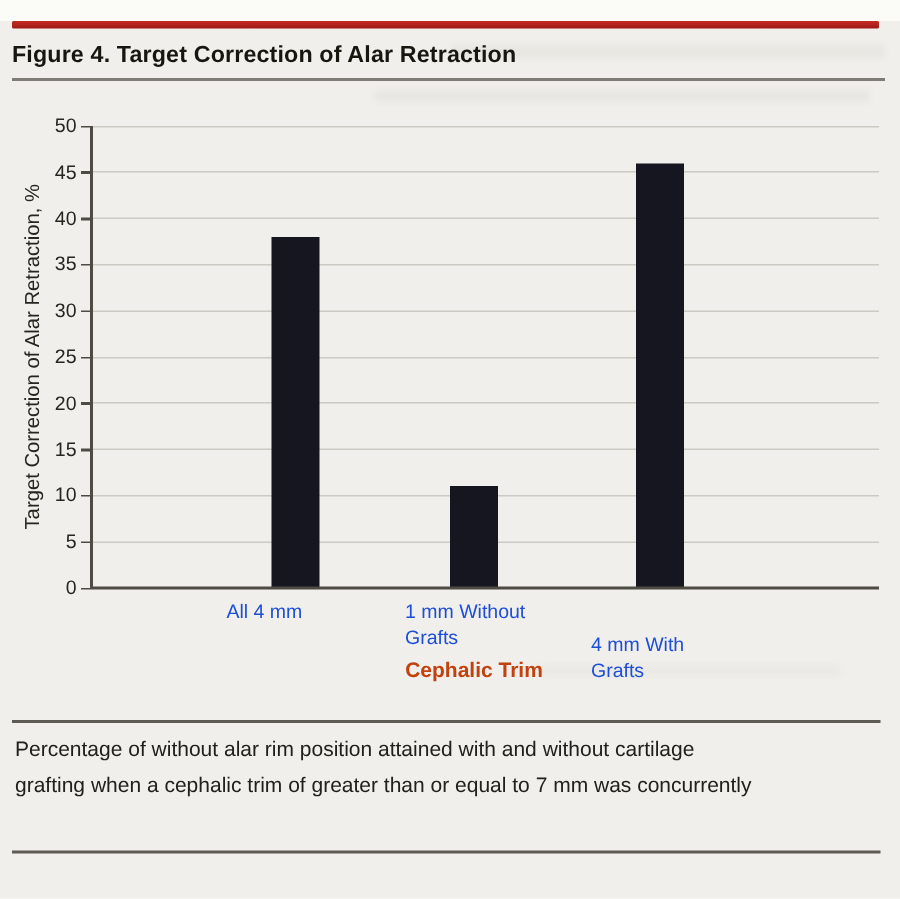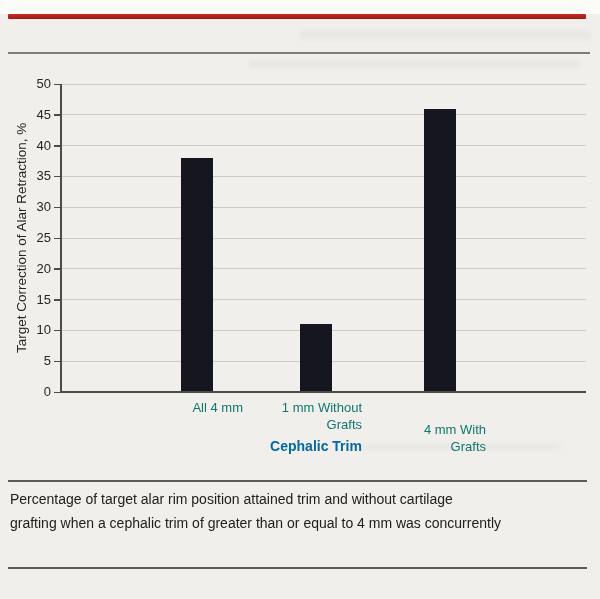--- a/index.html
+++ b/index.html
@@ -65,29 +65,29 @@
   }
   .ylabel {
     position:absolute; left:14px; top:84px; height:308px; width:20px;
     writing-mode:vertical-rl; transform:rotate(180deg);
     text-align:center; font-size:13.5px; color:#26251e;
   }
   .xlabels {
     position:absolute; left:60px; top:400px; width:526px; height:36px;
   }
   .xlabel {
-    position:absolute; width:92px; text-align:right;
-    font-size:13px; color:#0f766e; line-height:16.5px;
+    position:absolute; width:92px; text-align:left;
+    font-size:13px; color:#1d4ed8; line-height:16.5px;
   }
   .x-axis-title {
     position:absolute; left:60px; top:438px; width:526px;
   }
   .x-axis-title span {
     position:absolute; left:256px; transform:translateX(-50%);
-    font-size:14px; font-weight:bold; color:#0369a1; white-space:nowrap;
+    font-size:14px; font-weight:bold; color:#c2410c; white-space:nowrap;
   }
   .caption-rule-top {
     position:absolute; left:8px; top:480px; width:579px; height:1.8px;
     background:#5d5b54;
   }
   .caption {
     position:absolute; left:10px; top:487px; width:582px;
     font-size:14px; color:#21201a; line-height:24px;
   }
   .caption-rule-bottom {
@@ -103,20 +103,21 @@
 </head>
 <body>
 
 <div id="page">
   <div class="top-white-strip"></div>
   <div class="ghost ghost1"></div>
   <div class="ghost ghost2"></div>
   <div class="ghost ghost3"></div>
 
   <div class="accent-rule"></div>
+  <div class="figure-title">Figure 4. Target Correction of Alar Retraction</div>
   <div class="title-rule"></div>
 
   <div class="ylabel">Target Correction of Alar Retraction, %</div>
   <div class="yticks">
       <div class="ytick" style="top: 300px;">0</div>
       <div class="ytick" style="top: 269.2px;">5</div>
       <div class="ytick" style="top: 238.4px;">10</div>
       <div class="ytick" style="top: 207.6px;">15</div>
       <div class="ytick" style="top: 176.8px;">20</div>
       <div class="ytick" style="top: 146px;">25</div>
@@ -166,17 +167,17 @@
       <div class="xlabel" style="left: 91px;">All 4 mm</div>
       <div class="xlabel" style="left: 210px;">1 mm Without Grafts</div>
       <div class="xlabel" style="left: 334px; margin-top: 22px;">4 mm With Grafts</div>
     </div>
   <div class="x-axis-title">
     <span>Cephalic Trim</span>
   </div>
 
   <div class="caption-rule-top"></div>
   <div class="caption">
-    <div>Percentage of target alar rim position attained trim and without cartilage</div>
-    <div>grafting when a cephalic trim of greater than or equal to 4 mm was concurrently</div>
+    <div>Percentage of without alar rim position attained with and without cartilage</div>
+    <div>grafting when a cephalic trim of greater than or equal to 7 mm was concurrently</div>
   </div>
   <div class="caption-rule-bottom"></div>
 </div>
 
 </body></html>

